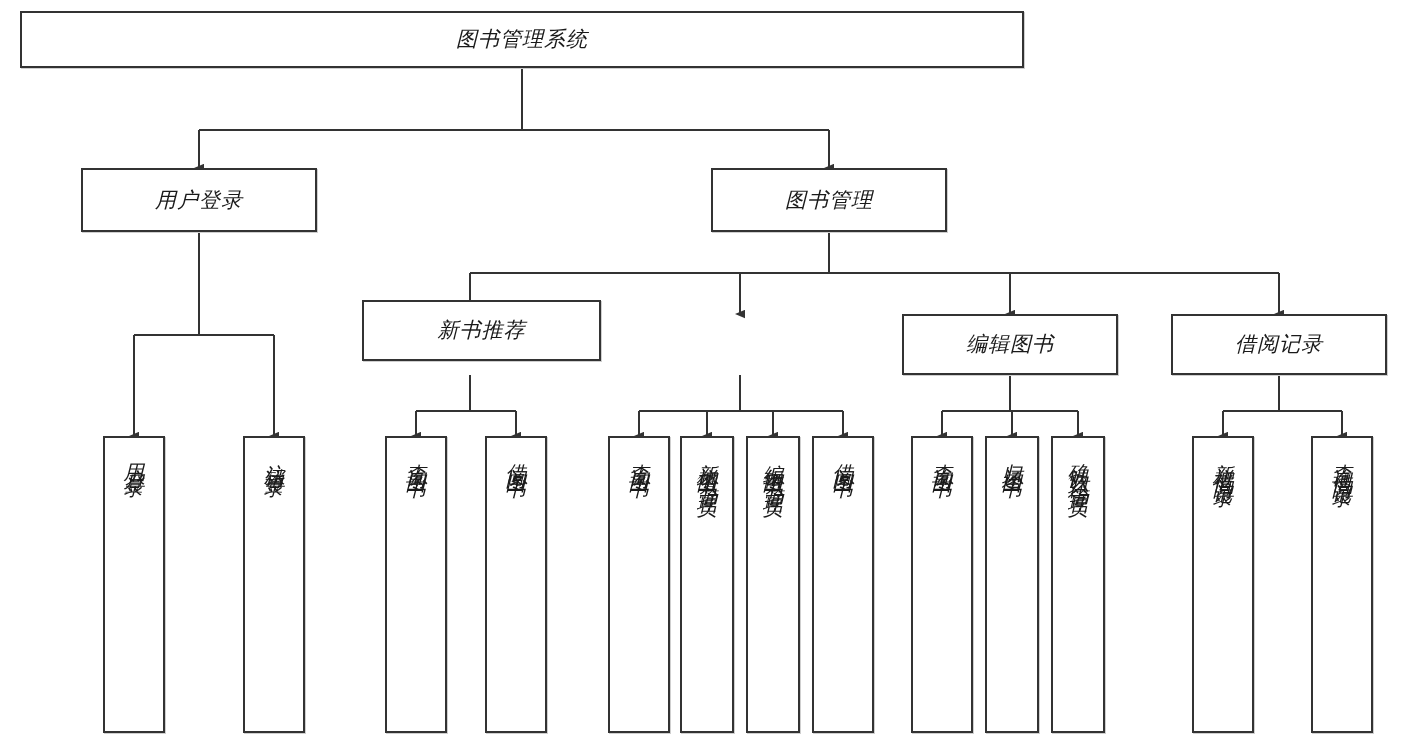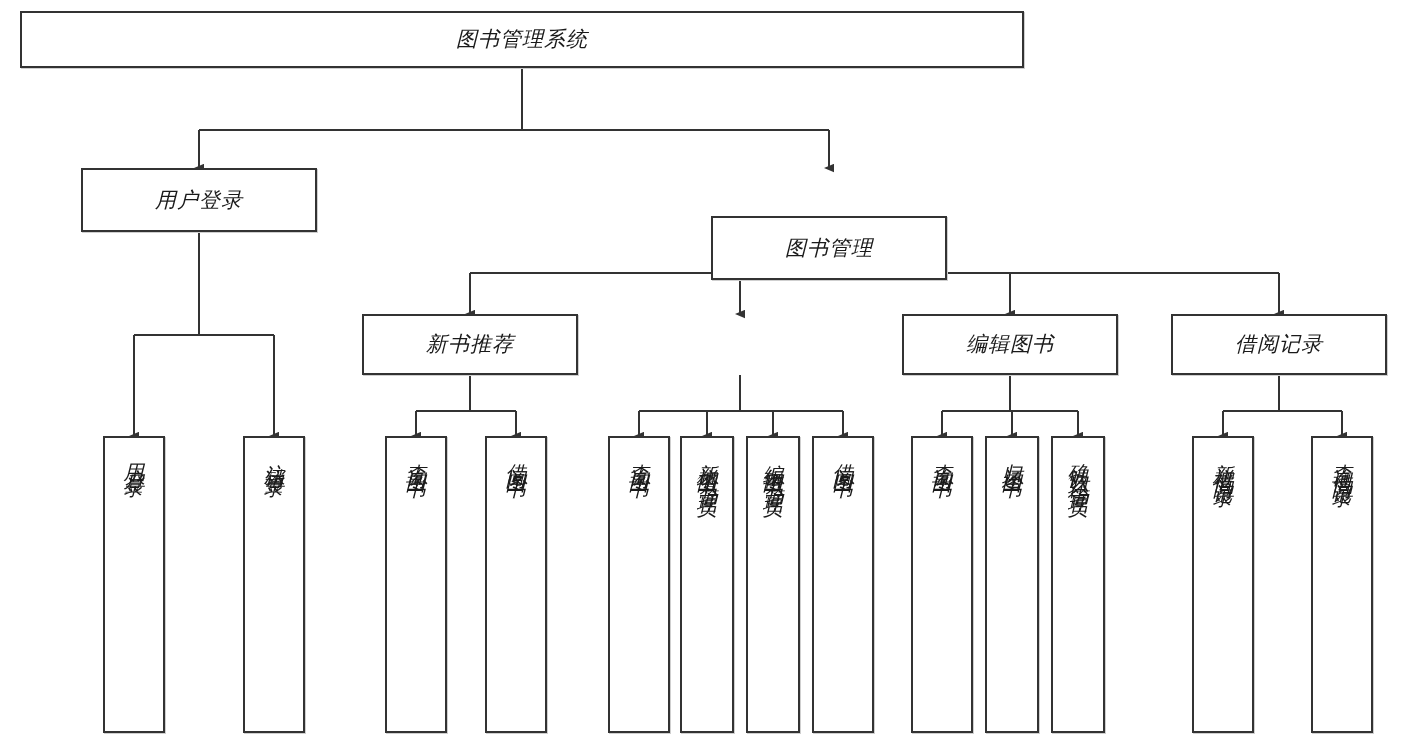--- a/index.html
+++ b/index.html
@@ -121,25 +121,25 @@
       </g>
   </svg>
 
   <div class="node root horizontal" style="left:20px; top:11px; width:1004px; height:57px;">
     <span class="node-label">图书管理系统</span>
   </div>
 
   <div class="node horizontal" style="left:81px; top:168px; width:236px; height:64px;">
     <span class="node-label">用户登录</span>
   </div>
-  <div class="node horizontal" style="left:711px; top:168px; width:236px; height:64px;margin-top:48px;">
+  <div class="node horizontal" style="left:711px; top:168px; width:236px; height:64px;">
     <span class="node-label">图书管理</span>
   </div>
 
-  <div class="node horizontal" style="left:362px; top:314px; width:216px; height:61px;">
+  <div class="node horizontal" style="left:362px; top:300px; width:239px; height:61px;">
     <span class="node-label">新书推荐</span>
   </div>
   <div class="node horizontal" style="left:902px; top:314px; width:216px; height:61px;">
     <span class="node-label">编辑图书</span>
   </div>
   <div class="node horizontal" style="left:1171px; top:314px; width:216px; height:61px;">
     <span class="node-label">借阅记录</span>
   </div>
 
   <div class="node vertical" style="left:103px; top:436px; width:62px; height:297px;">

